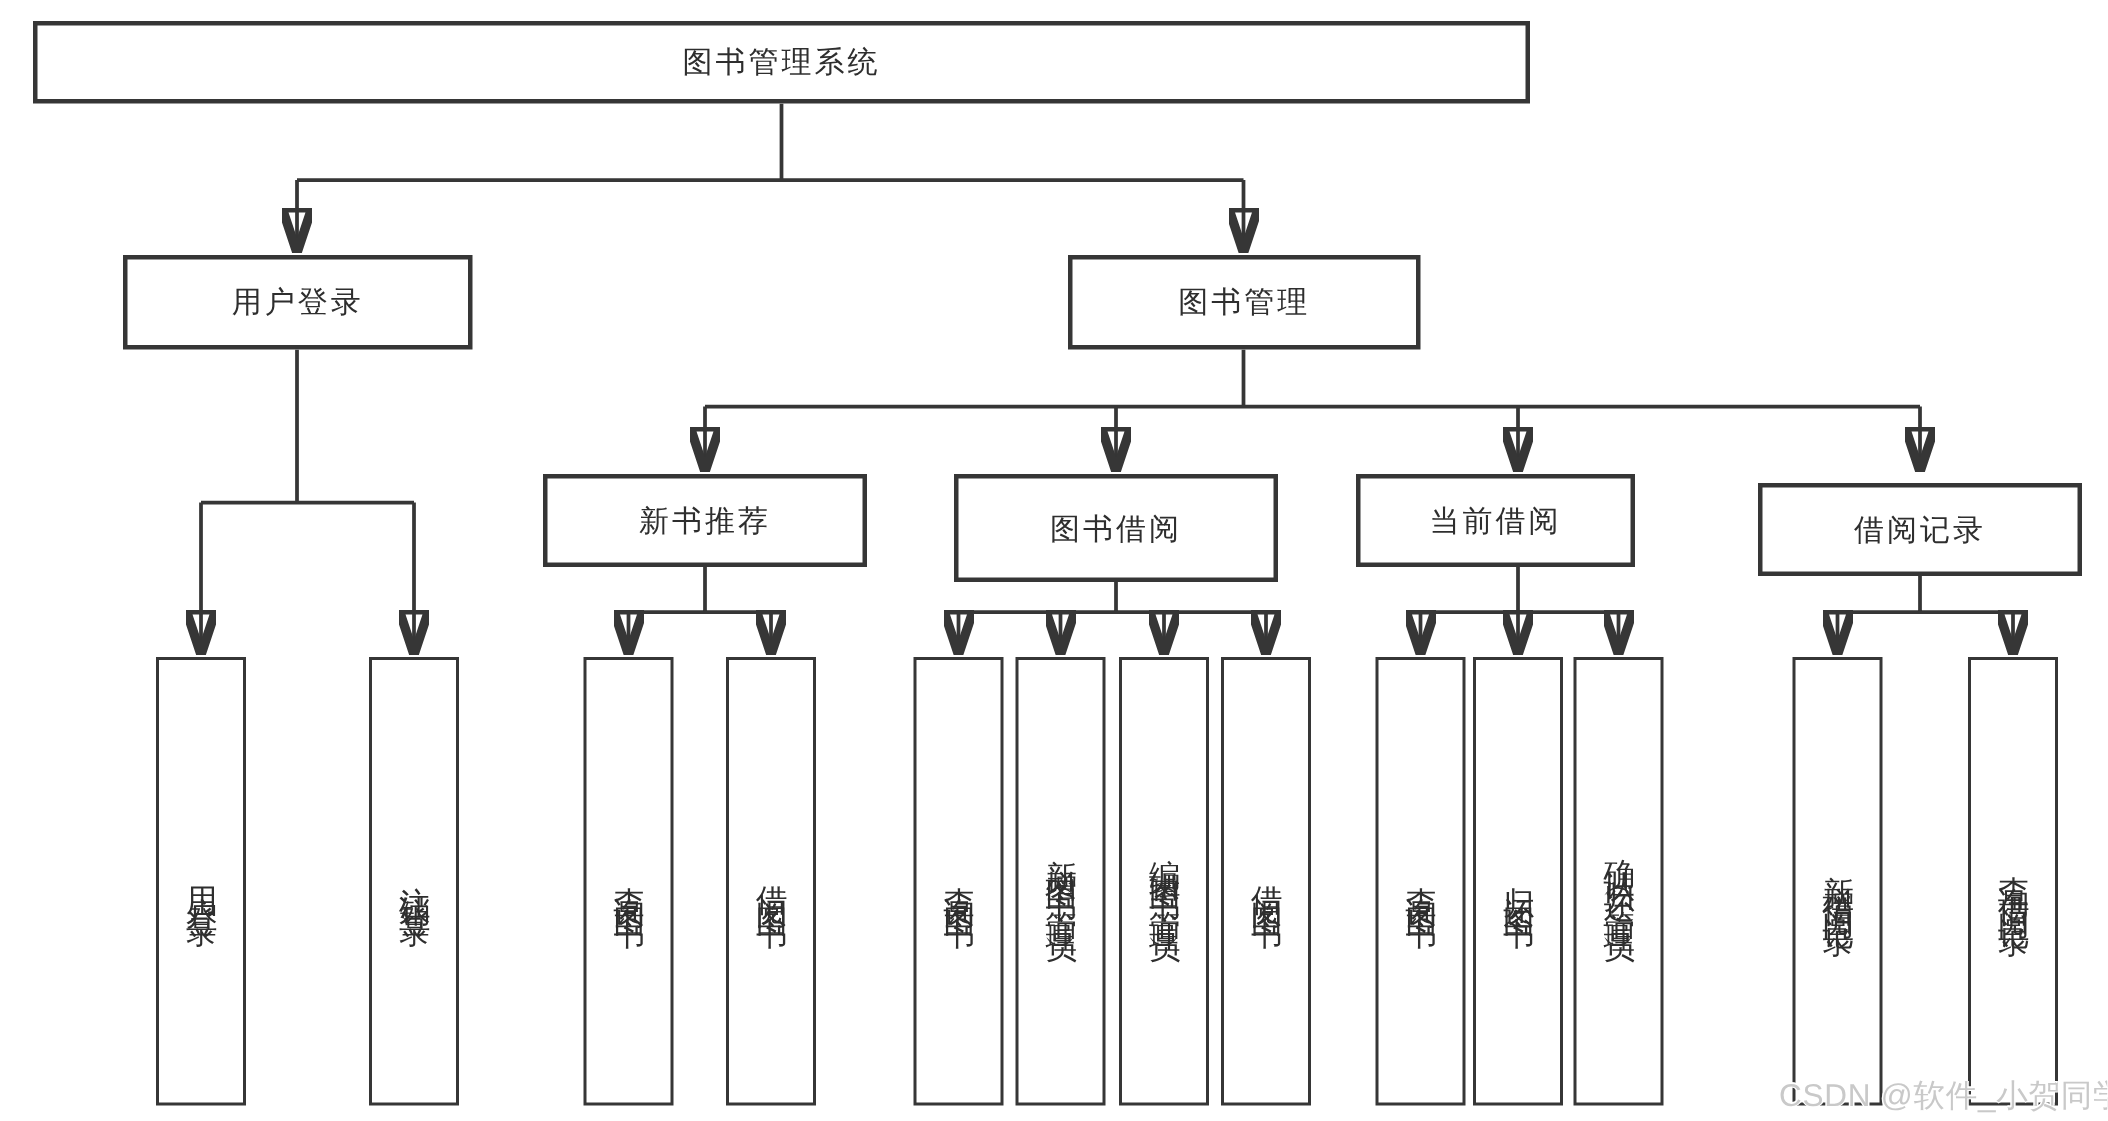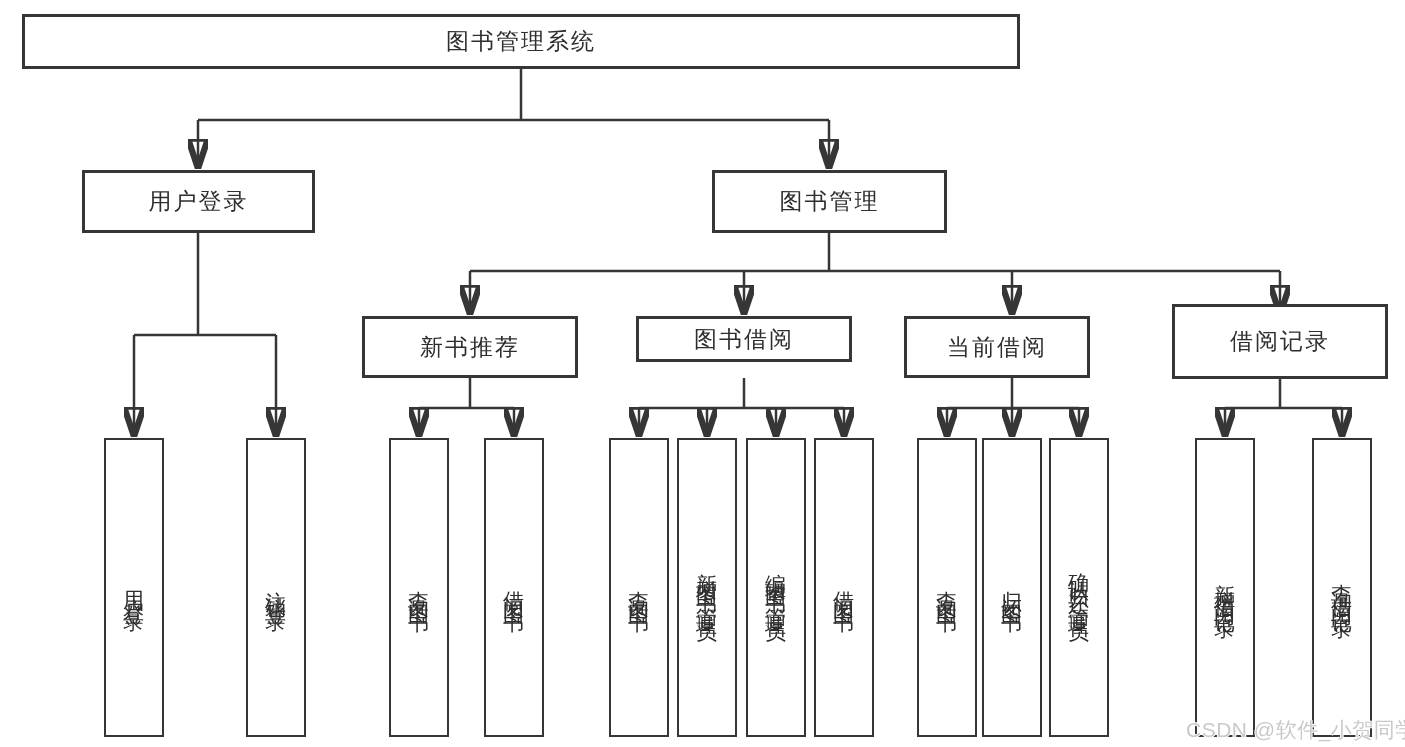--- a/index.html
+++ b/index.html
@@ -26,21 +26,21 @@
     position: absolute;
     box-sizing: border-box;
     background: #ffffff;
     border: 3px solid #363636;
     display: flex;
     align-items: center;
     justify-content: center;
     text-align: center;
   }
   .node .lbl {
-    font-size: 23px;
+    font-size: 20px;
     letter-spacing: 2px;
     white-space: nowrap;
   }
   .node.v {
     border-width: 2.5px;
     top: 438px;
     width: 60px;
     height: 299px;
   }
   .node.v .lbl {
@@ -115,27 +115,27 @@
   <div class="node" style="left:82px; top:170px; width:233px; height:63px;">
     <span class="lbl">用户登录</span>
   </div>
   <div class="node" style="left:712px; top:170px; width:235px; height:63px;">
     <span class="lbl">图书管理</span>
   </div>
 
   <div class="node" style="left:362px; top:316px; width:216px; height:62px;">
     <span class="lbl">新书推荐</span>
   </div>
-  <div class="node" style="left:636px; top:316px; width:216px; height:46px;">
+  <div class="node" style="left:636px; top:316px; width:216px; height:72px;">
     <span class="lbl">图书借阅</span>
   </div>
   <div class="node" style="left:904px; top:316px; width:186px; height:62px;">
     <span class="lbl">当前借阅</span>
   </div>
-  <div class="node" style="left:1172px; top:304px; width:216px; height:75px;">
+  <div class="node" style="left:1172px; top:322px; width:216px; height:62px;">
     <span class="lbl">借阅记录</span>
   </div>
 
   <div class="node v" style="left:104px;">
     <span class="lbl">用户登录</span>
   </div>
   <div class="node v" style="left:246px;">
     <span class="lbl">注销登录</span>
   </div>
 

